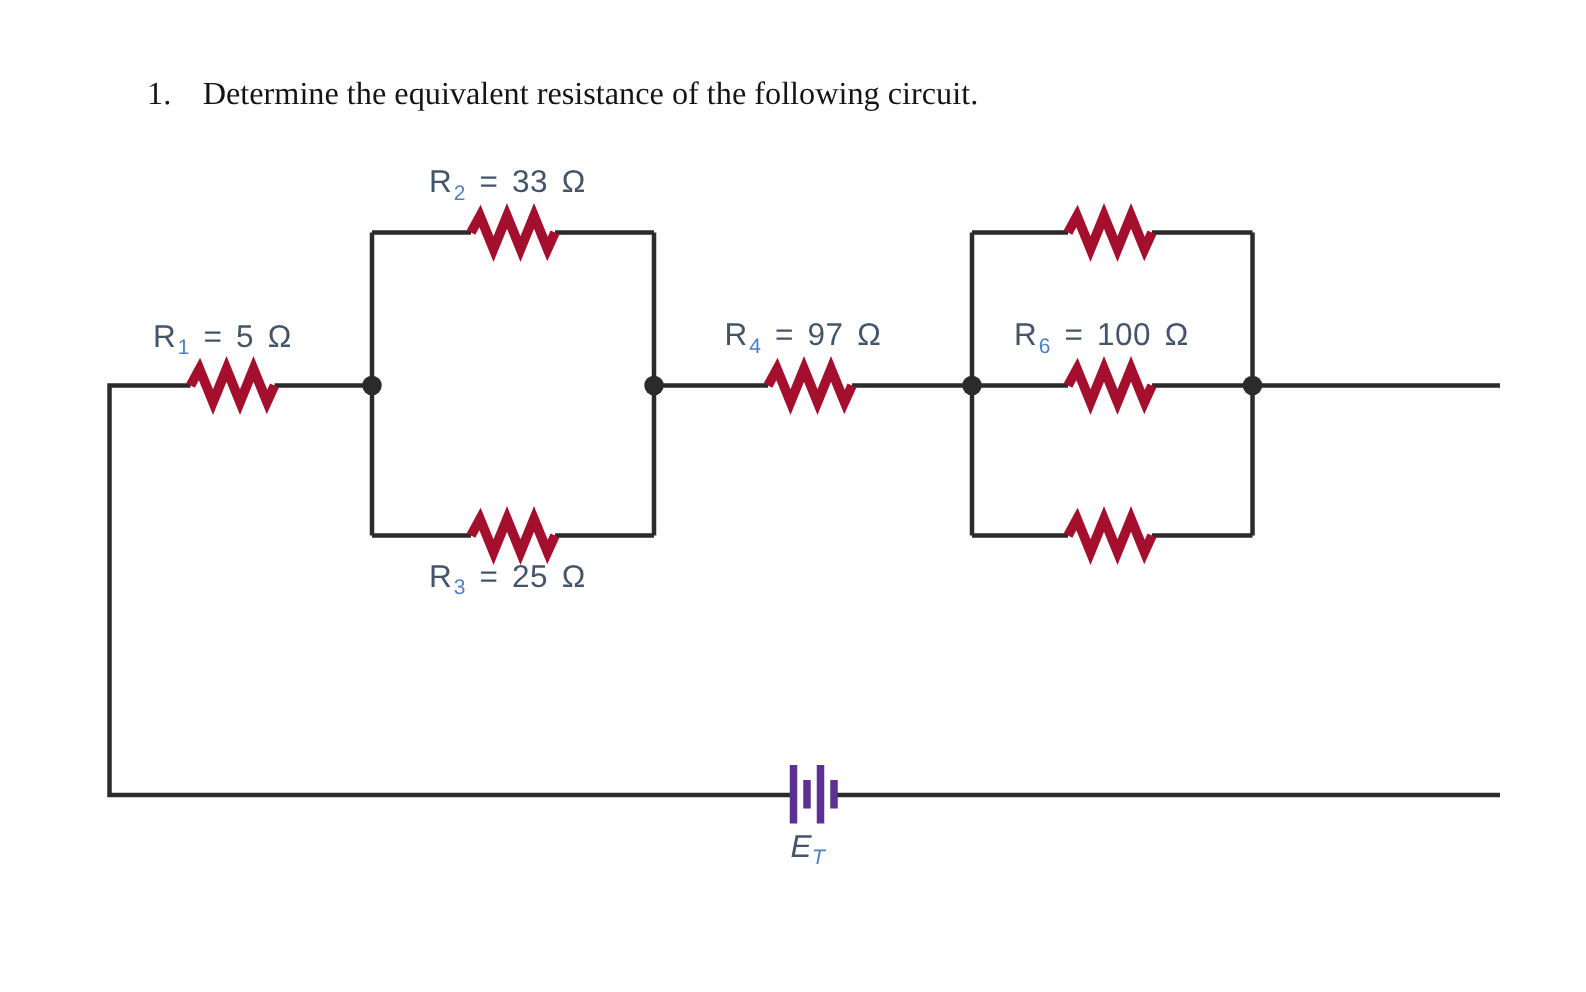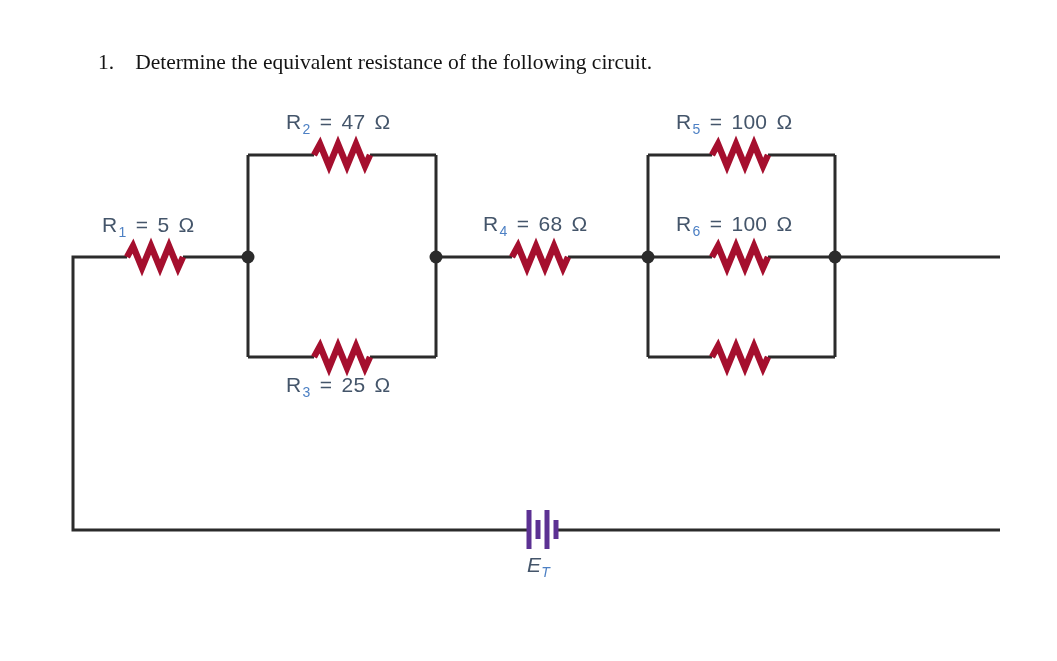--- a/index.html
+++ b/index.html
@@ -77,34 +77,31 @@
       <line x1="547" y1="510" x2="547" y2="549"></line>
       <line x1="556" y1="520" x2="556" y2="539"></line>
     </g>
   </svg>
 
   <div class="rlabel" style="left:102px;top:213px">
     <span>R</span><sub>1</sub> <span>= 5 Ω</span>
   </div>
 
   <div class="rlabel" style="left:286px;top:110px">
-    <span>R</span><sub>2</sub> <span>= 47 Ω</span>
+    <span>R</span><sub>2</sub> <span>= 33 Ω</span>
   </div>
 
   <div class="rlabel" style="left:286px;top:373px">
     <span>R</span><sub>3</sub> <span>= 25 Ω</span>
   </div>
 
   <div class="rlabel" style="left:483px;top:212px">
-    <span>R</span><sub>4</sub> <span>= 68 Ω</span>
+    <span>R</span><sub>4</sub> <span>= 97 Ω</span>
   </div>
 
-  <div class="rlabel" style="left:676px;top:110px">
-    <span>R</span><sub>5</sub> <span>= 100 Ω</span>
-  </div>
 
   <div class="rlabel" style="left:676px;top:212px">
     <span>R</span><sub>6</sub> <span>= 100 Ω</span>
   </div>
 
 
   <div class="rlabel etlabel" style="left:527px;top:553px">
     <span>E</span><sub>T</sub>
   </div>
 

